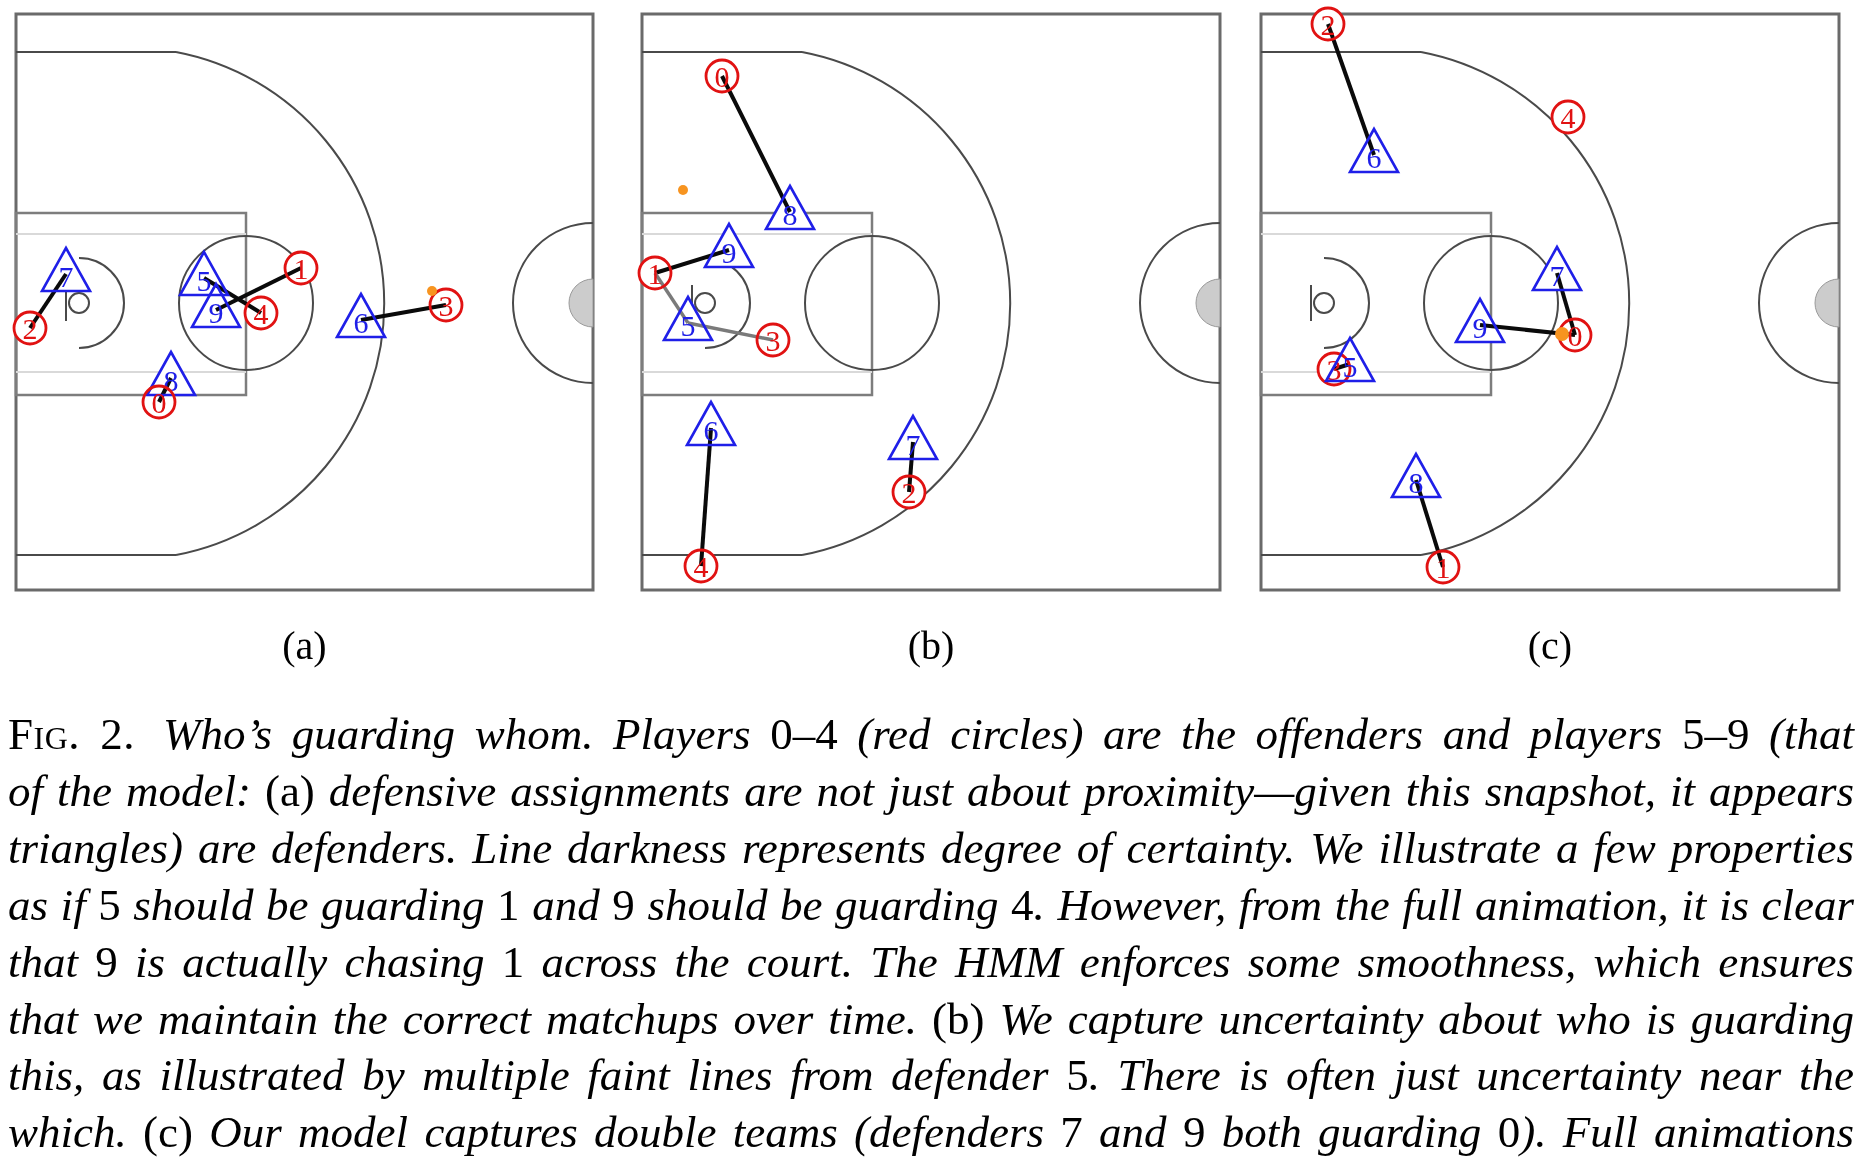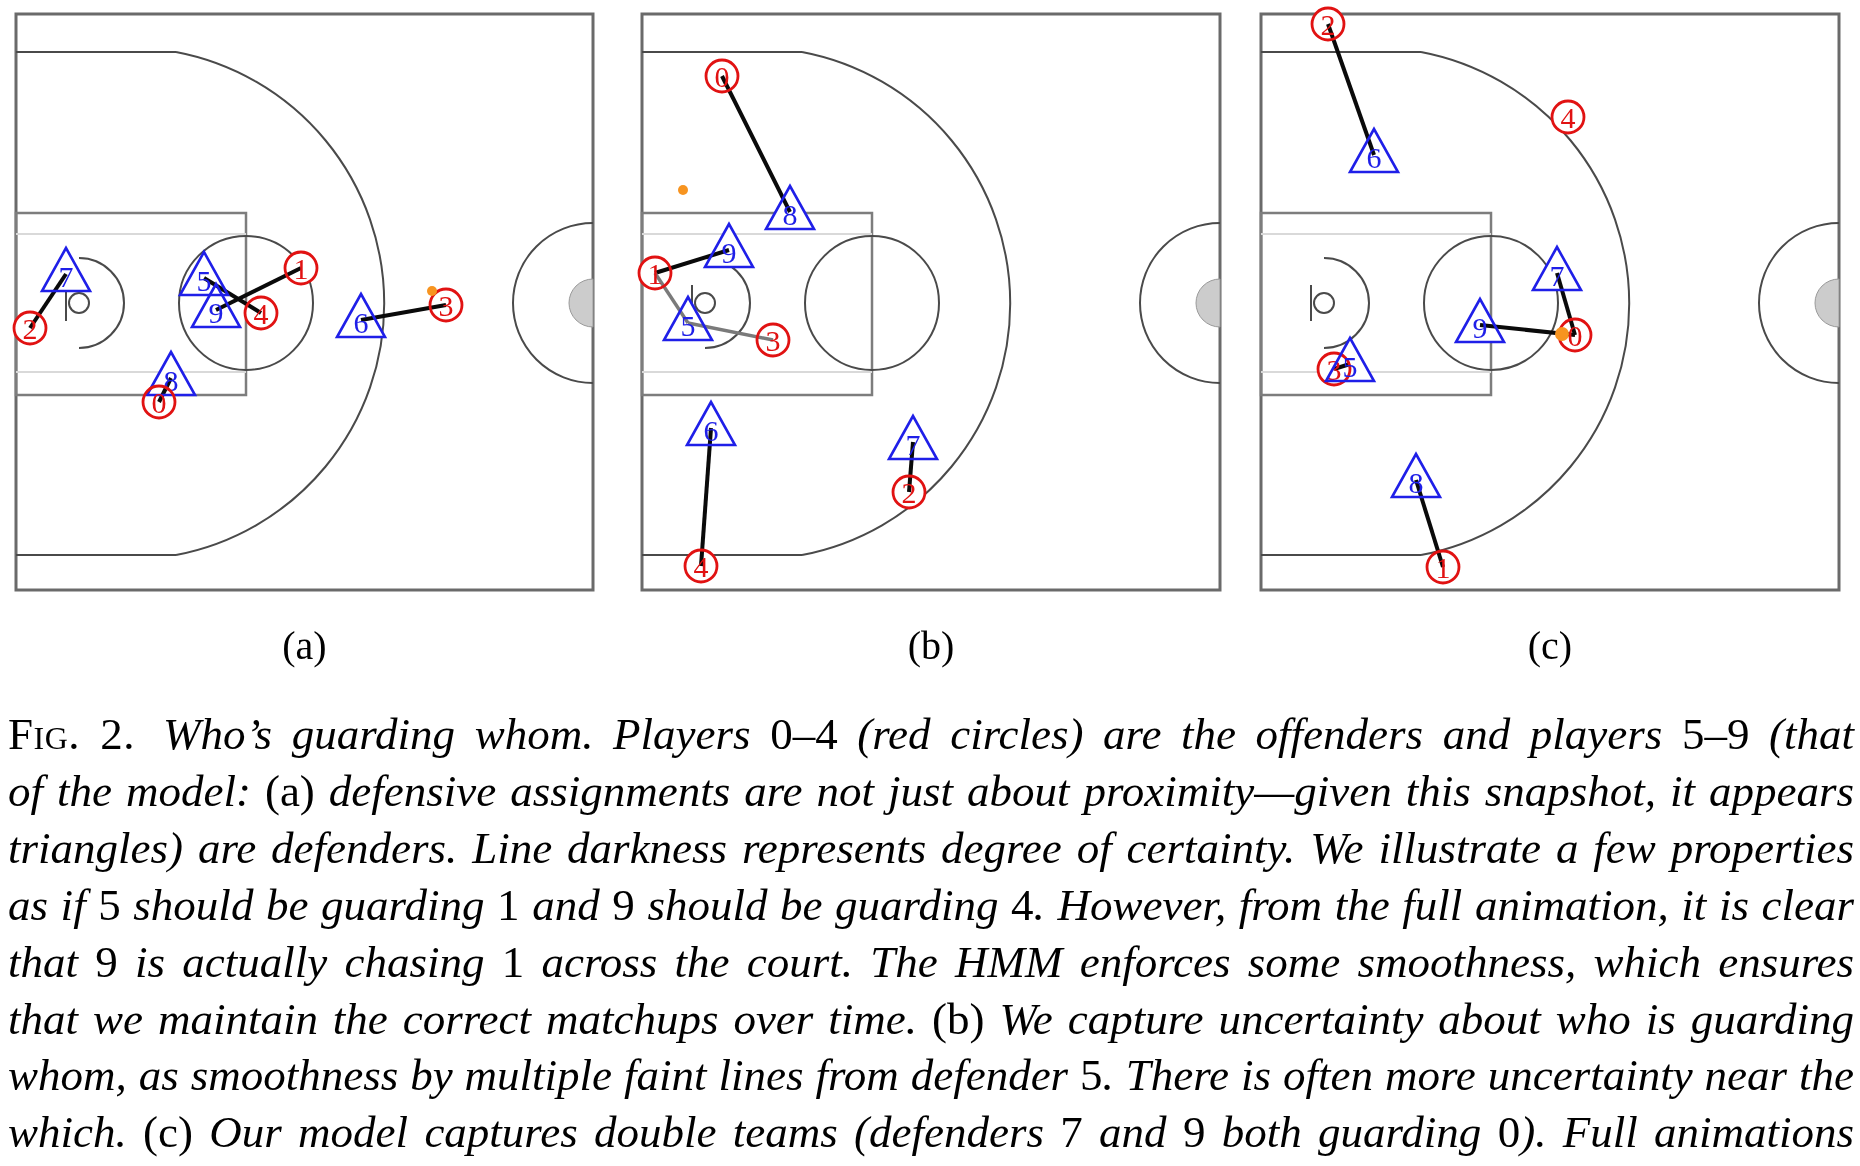--- a/index.html
+++ b/index.html
@@ -268,15 +268,15 @@
 <div class="panel-label" style="left: 642px; top: 622px; width: 578px;">(b)</div>
 <div class="panel-label" style="left: 1261px; top: 622px; width: 578px;">(c)</div>
 
 <div class="caption" id="caption">
     <div class="cap-line"><span class="fig">Fig. 2.</span><span class="figgap"></span><span class="it">Who’s guarding whom. Players </span><span class="rm">0–4</span><span class="it"> (red circles) are the offenders and players </span><span class="rm">5–9</span><span class="it"> (that</span></div>
     <div class="cap-line"><span class="it">of the model: </span><span class="rm">(a)</span><span class="it"> defensive assignments are not just about proximity—given this snapshot, it appears</span></div>
     <div class="cap-line"><span class="it">triangles) are defenders. Line darkness represents degree of certainty. We illustrate a few properties</span></div>
     <div class="cap-line"><span class="it">as if </span><span class="rm">5</span><span class="it"> should be guarding </span><span class="rm">1</span><span class="it"> and </span><span class="rm">9</span><span class="it"> should be guarding </span><span class="rm">4</span><span class="it">. However, from the full animation, it is clear</span></div>
     <div class="cap-line"><span class="it">that </span><span class="rm">9</span><span class="it"> is actually chasing </span><span class="rm">1</span><span class="it"> across the court. The HMM enforces some smoothness, which ensures</span></div>
     <div class="cap-line"><span class="it">that we maintain the correct matchups over time. </span><span class="rm">(b)</span><span class="it"> We capture uncertainty about who is guarding</span></div>
-    <div class="cap-line"><span class="it">whom, as smoothness by multiple faint lines from defender </span><span class="rm">5</span><span class="it">. There is often more uncertainty near the</span></div>
+    <div class="cap-line"><span class="it">this, as illustrated by multiple faint lines from defender </span><span class="rm">5</span><span class="it">. There is often just uncertainty near the</span></div>
     <div class="cap-line"><span class="it">which. </span><span class="rm">(c)</span><span class="it"> Our model captures double teams (defenders </span><span class="rm">7</span><span class="it"> and </span><span class="rm">9</span><span class="it"> both guarding </span><span class="rm">0</span><span class="it">). Full animations</span></div>
   </div>
 
 </body></html>

